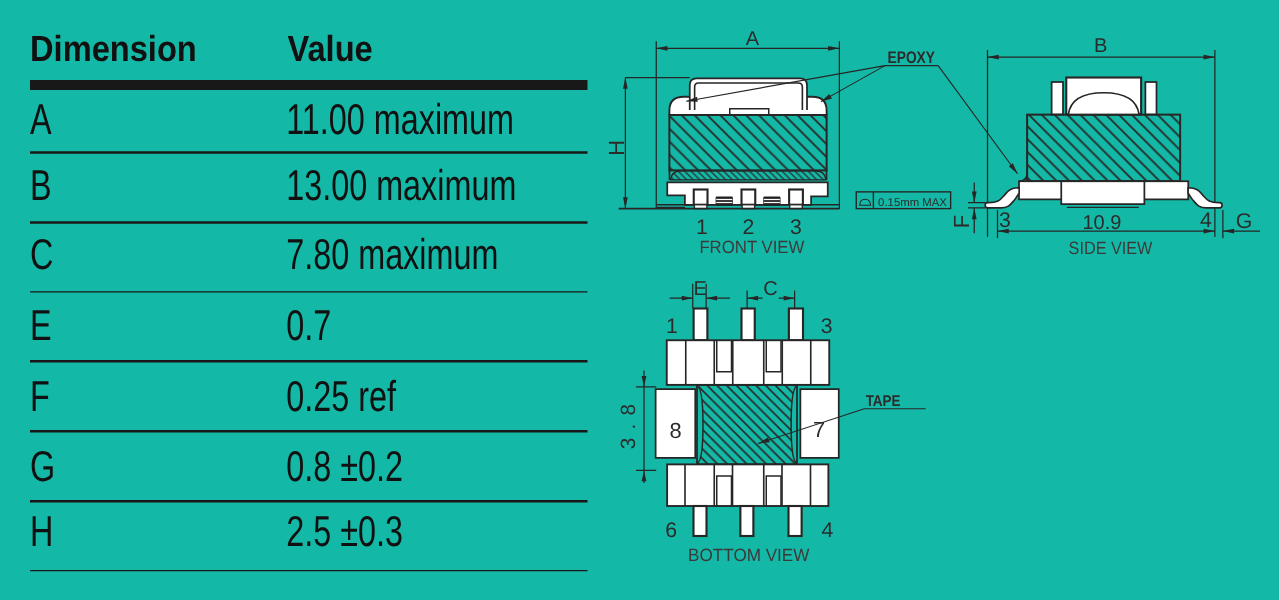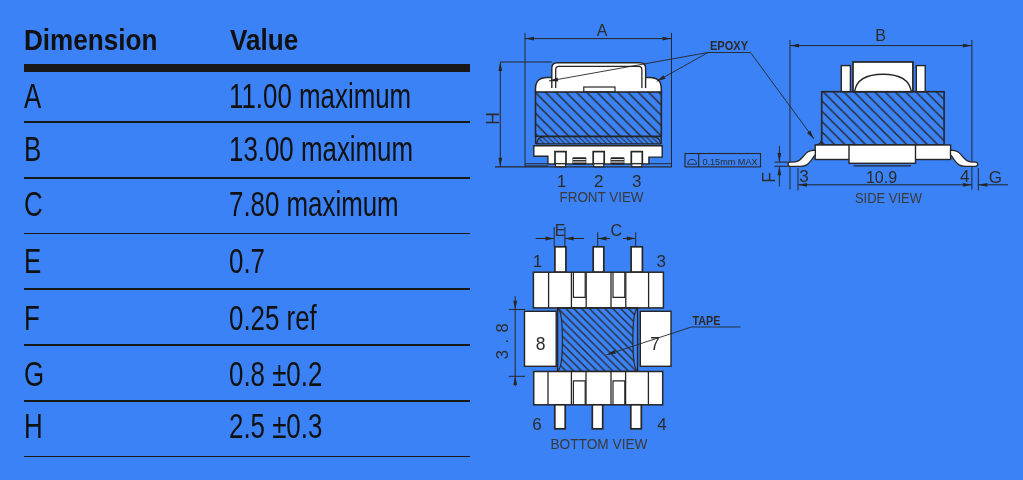--- a/index.html
+++ b/index.html
@@ -1,16 +1,16 @@
 <!DOCTYPE html>
 <html><head>
 <meta charset="utf-8">
 <style>
 html,body{margin:0;padding:0;background:#fff;}
-#page{position:relative;width:1023px;height:480px;background:#3b82f6;overflow:hidden;font-family:"Liberation Sans",sans-serif;}
+#page{position:relative;width:1023px;height:480px;background:#14b8a6;overflow:hidden;font-family:"Liberation Sans",sans-serif;}
 .hl{position:absolute;left:24px;width:446px;background:#181818;}
 .dim{position:absolute;left:24px;font-size:34.5px;line-height:1;color:#111;transform:scaleX(0.75);transform-origin:0 0;white-space:pre;}
 .val{position:absolute;left:229px;font-size:34.5px;line-height:1;color:#111;transform:scaleX(0.75);transform-origin:0 0;white-space:pre;}
 .hdr{position:absolute;font-size:29px;font-weight:bold;line-height:1;color:#111;transform:scaleX(0.9);transform-origin:0 0;white-space:pre;}
 </style>
 </head>
 <body>
 <div id="page">
 
   <div class="hdr" style="left:24px;top:26.4px;">Dimension</div>

